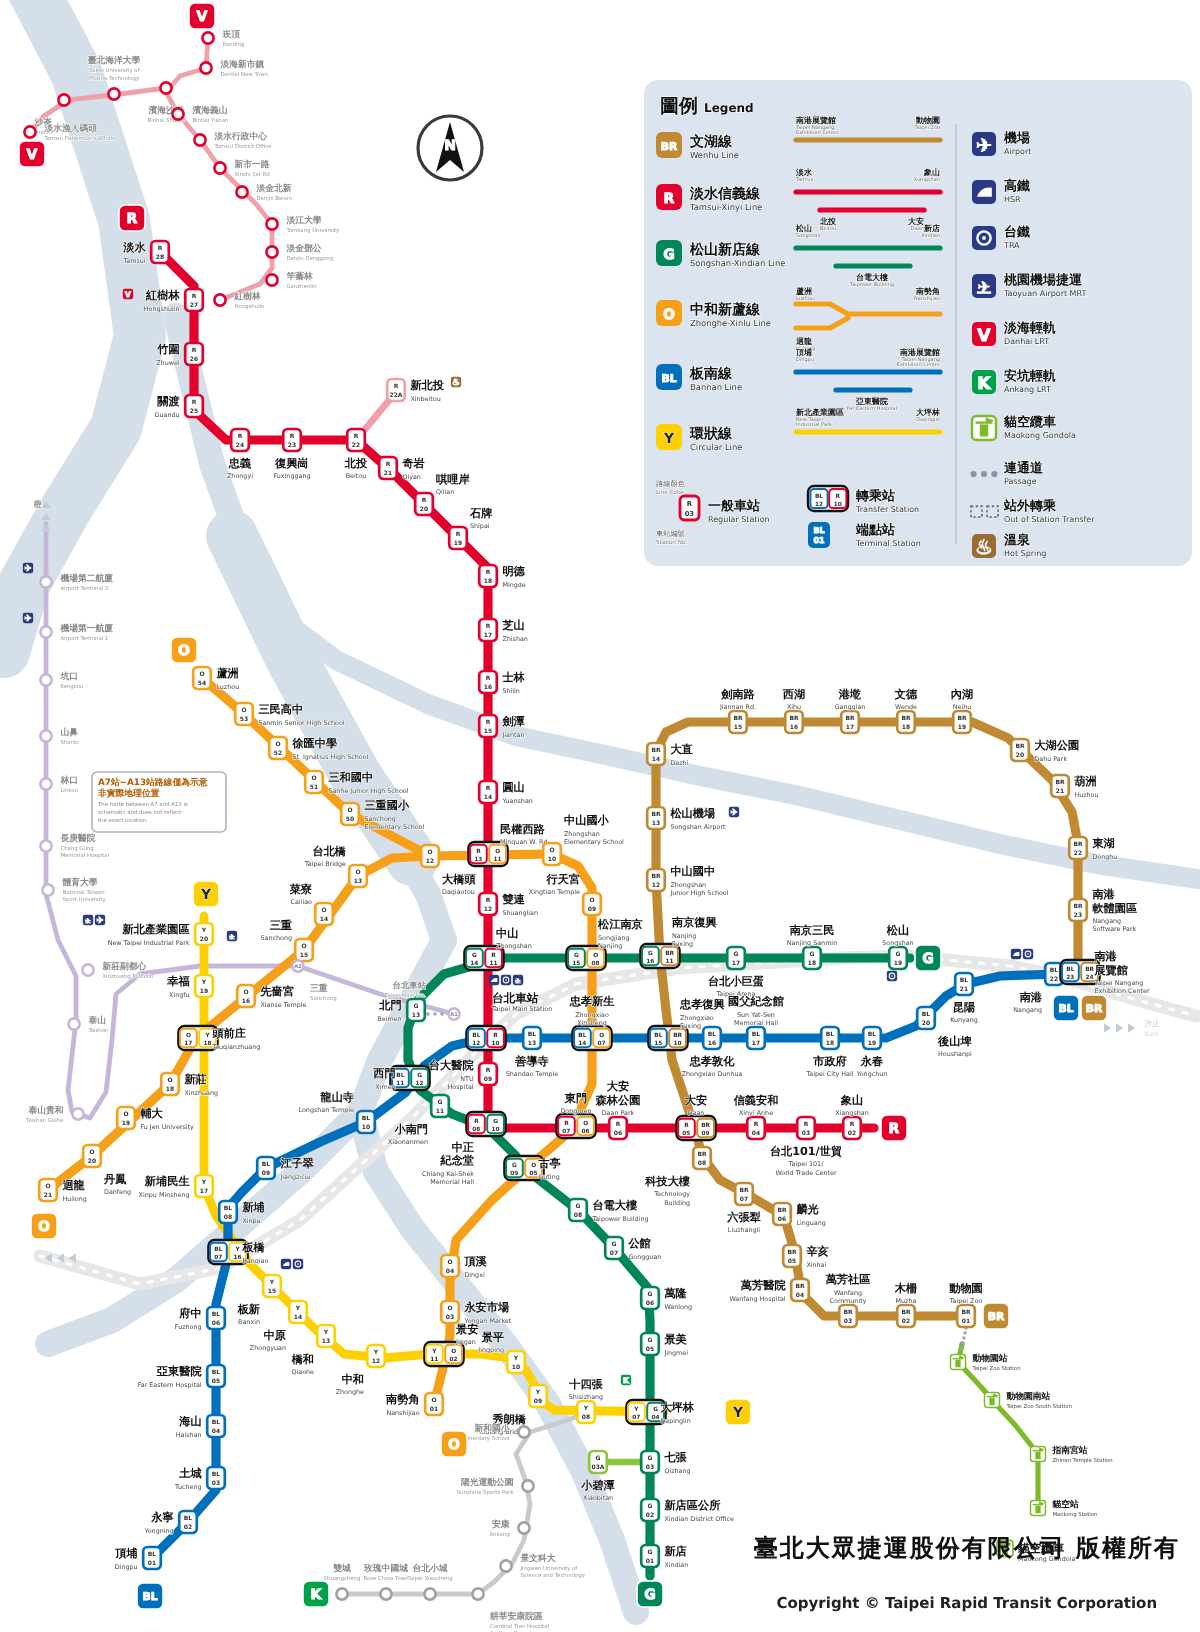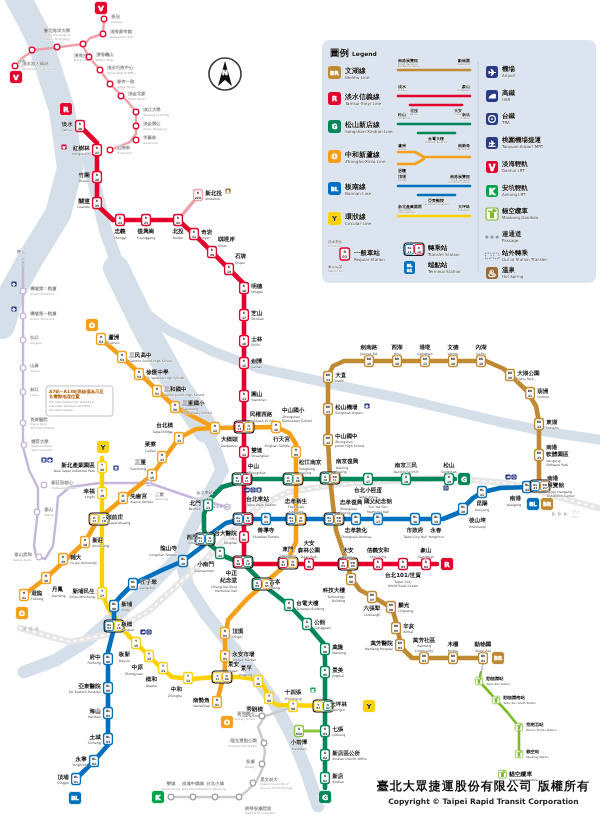--- a/index.html
+++ b/index.html
@@ -1,21 +1,21 @@
 <!DOCTYPE html>
 <html><head>
 <meta charset="utf-8">
 <style>
   html,body{margin:0;padding:0;background:#fff;}
   #app{position:relative;width:600px;height:816px;background:#fff;overflow:hidden;
        font-family:"DejaVu Sans",sans-serif;}
   #map{position:absolute;left:0;top:0;}
   #copyright{position:absolute;right:10px;bottom:10px;text-align:center;color:#111;}
   #copyright .zh{font-size:12px;font-weight:bold;letter-spacing:1px;}
-  #copyright .en{font-size:7.5px;font-weight:bold;color:#222;margin-top:2px;}
+  #copyright .en{font-size:7.5px;font-weight:bold;color:#222;margin-top:14px;}
   text{font-family:"DejaVu Sans",sans-serif;}
 </style>
 </head>
 <body>
 
 <div id="app">
   <svg id="map" width="600" height="816" viewBox="0 0 600 816">
       <g>
         <polyline points="16,-6 38,36 62,110 70,168 58,214 32,256 12,292 2,326" fill="none" stroke="#D4DFEA" stroke-width="26" stroke-linecap="round" stroke-linejoin="round"></polyline>
         <polyline points="88,158 106,232 127,290 150,340 172,382 198,420 214,447 222,470" fill="none" stroke="#D4DFEA" stroke-width="13" stroke-linecap="round" stroke-linejoin="round"></polyline>

